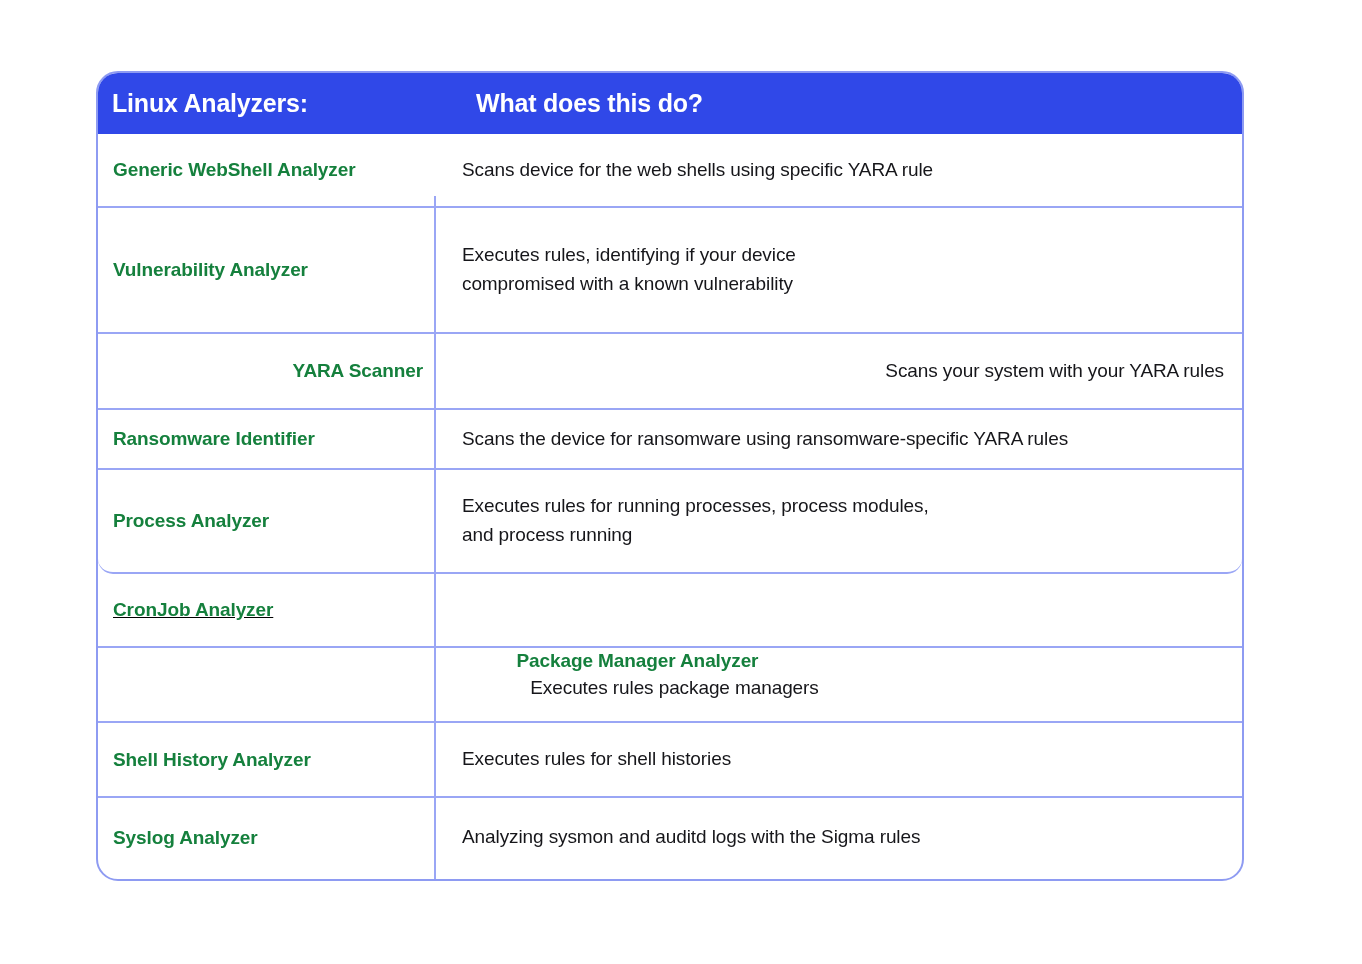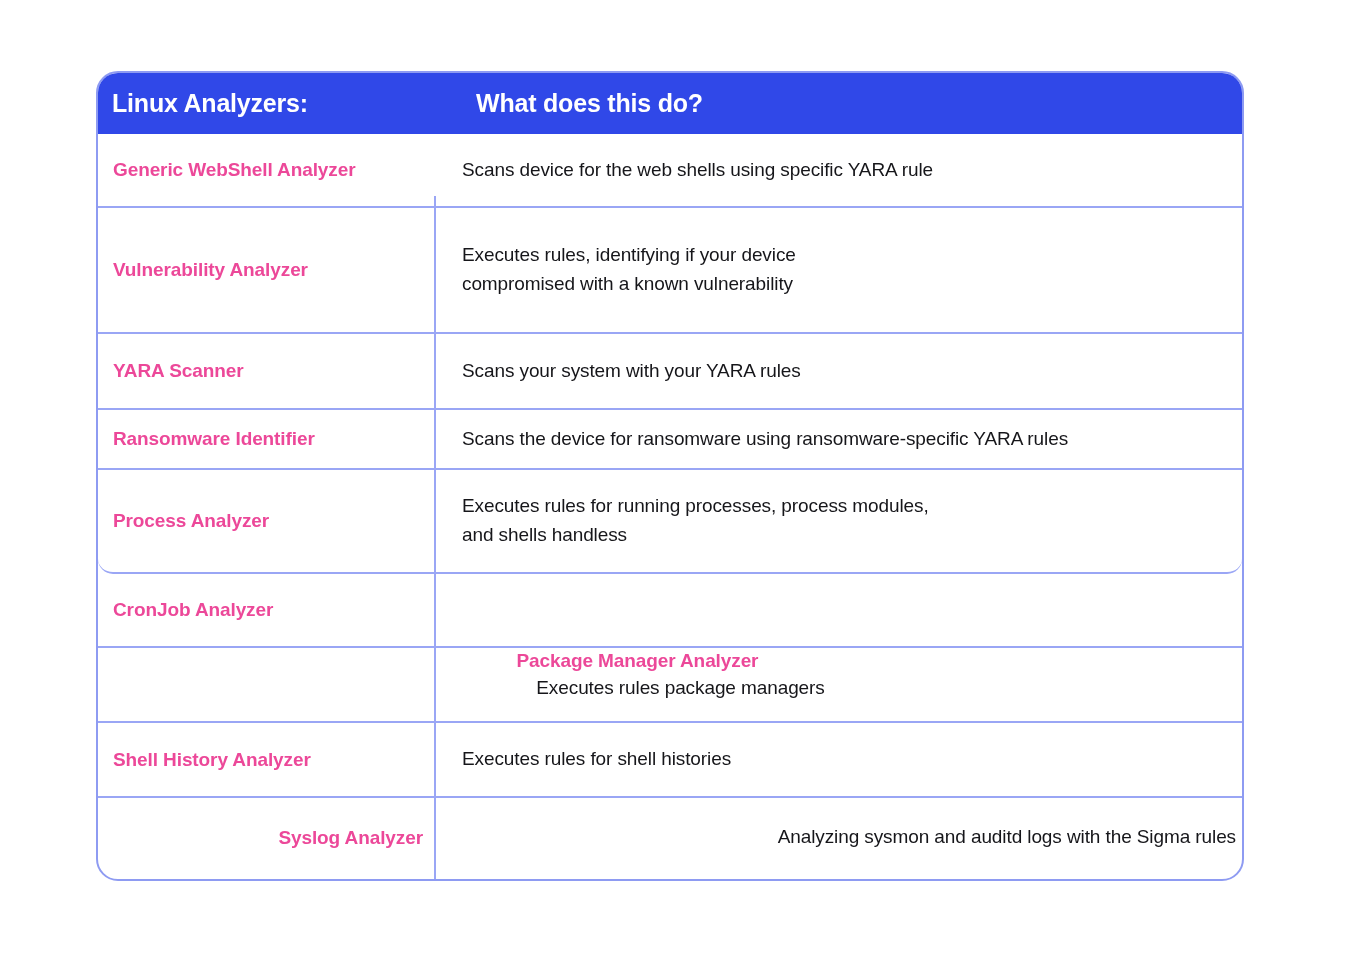--- a/index.html
+++ b/index.html
@@ -65,30 +65,30 @@
     position: relative;
   }
   .table-row:last-child { border-bottom: none; }
 
   .cell-name {
     width: 337px;
     padding-left: 15px;
     padding-right: 12px;
     font-size: 19px;
     font-weight: 700;
-    color: #ec4899;
+    color: #15803d;
     letter-spacing: -0.1px;
     line-height: 1.35;
     align-self: center;
   }
 
   .cell-desc {
     flex: 1;
     padding-left: 27px;
-    padding-right: 6px;
+    padding-right: 18px;
     font-size: 19px;
     font-weight: 400;
     color: #16161a;
     letter-spacing: -0.1px;
     line-height: 1.52;
     align-self: center;
   }
 
   
   .col-divider {
@@ -97,27 +97,27 @@
     top: 62px;
     width: 2px;
     height: 728px;
     background: #9aa6f5;
     pointer-events: none;
   }
 
   
   .r0 { height: 74px; }
   .r1 { height: 126px; }
-  .r2 { height: 76px; }
+  .r2 { height: 76px; text-align: right; }
   .r3 { height: 60px; }
   .r4 { height: 104px; border-radius: 15px; }
-  .r5 { height: 74px; }
+  .r5 { height: 74px; text-decoration: underline; }
   .r6 { height: 75px; flex-direction: column; }
   .r7 { height: 75px; }
-  .r8 { height: 79px; text-align: right; }
+  .r8 { height: 79px; }
 
   .desc-line { display: block; }
 </style>
 </head>
 <body>
 
 <div id="page">
 
   <div class="analyzer-card">
 
@@ -156,21 +156,21 @@
         <div class="cell-name">Ransomware Identifier</div>
         <div class="cell-desc">
           <span class="desc-line">Scans the device for ransomware using ransomware-specific YARA rules</span>
         </div>
       </div>
 
       <div class="table-row r4">
         <div class="cell-name">Process Analyzer</div>
         <div class="cell-desc">
           <span class="desc-line">Executes rules for running processes, process modules,</span>
-          <span class="desc-line">and shells handless</span>
+          <span class="desc-line">and process running</span>
         </div>
       </div>
 
       <div class="table-row r5">
         <div class="cell-name">CronJob Analyzer</div>
       </div>
 
       <div class="table-row r6">
         <div class="cell-name">Package Manager Analyzer</div>
         <div class="cell-desc">

